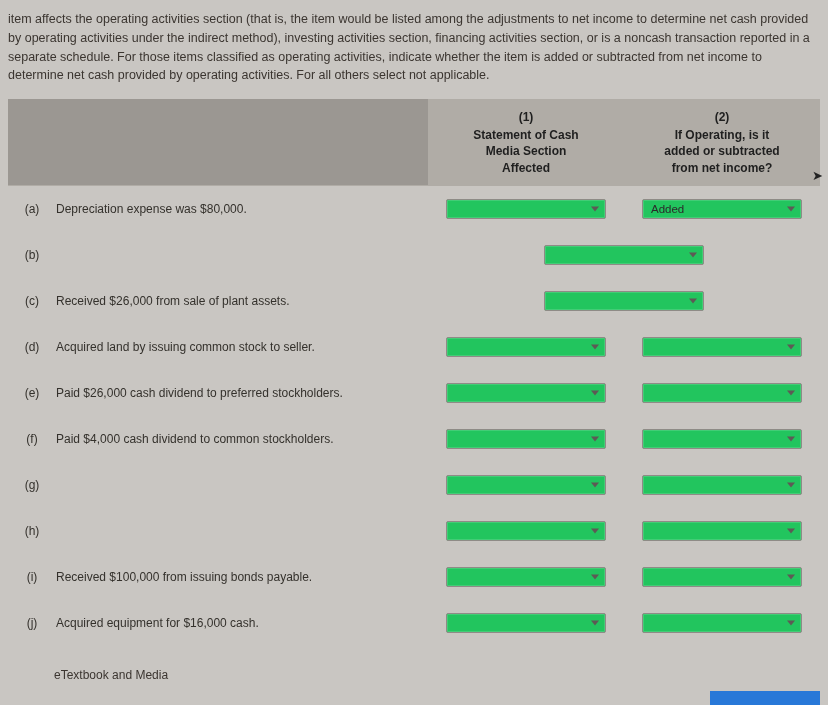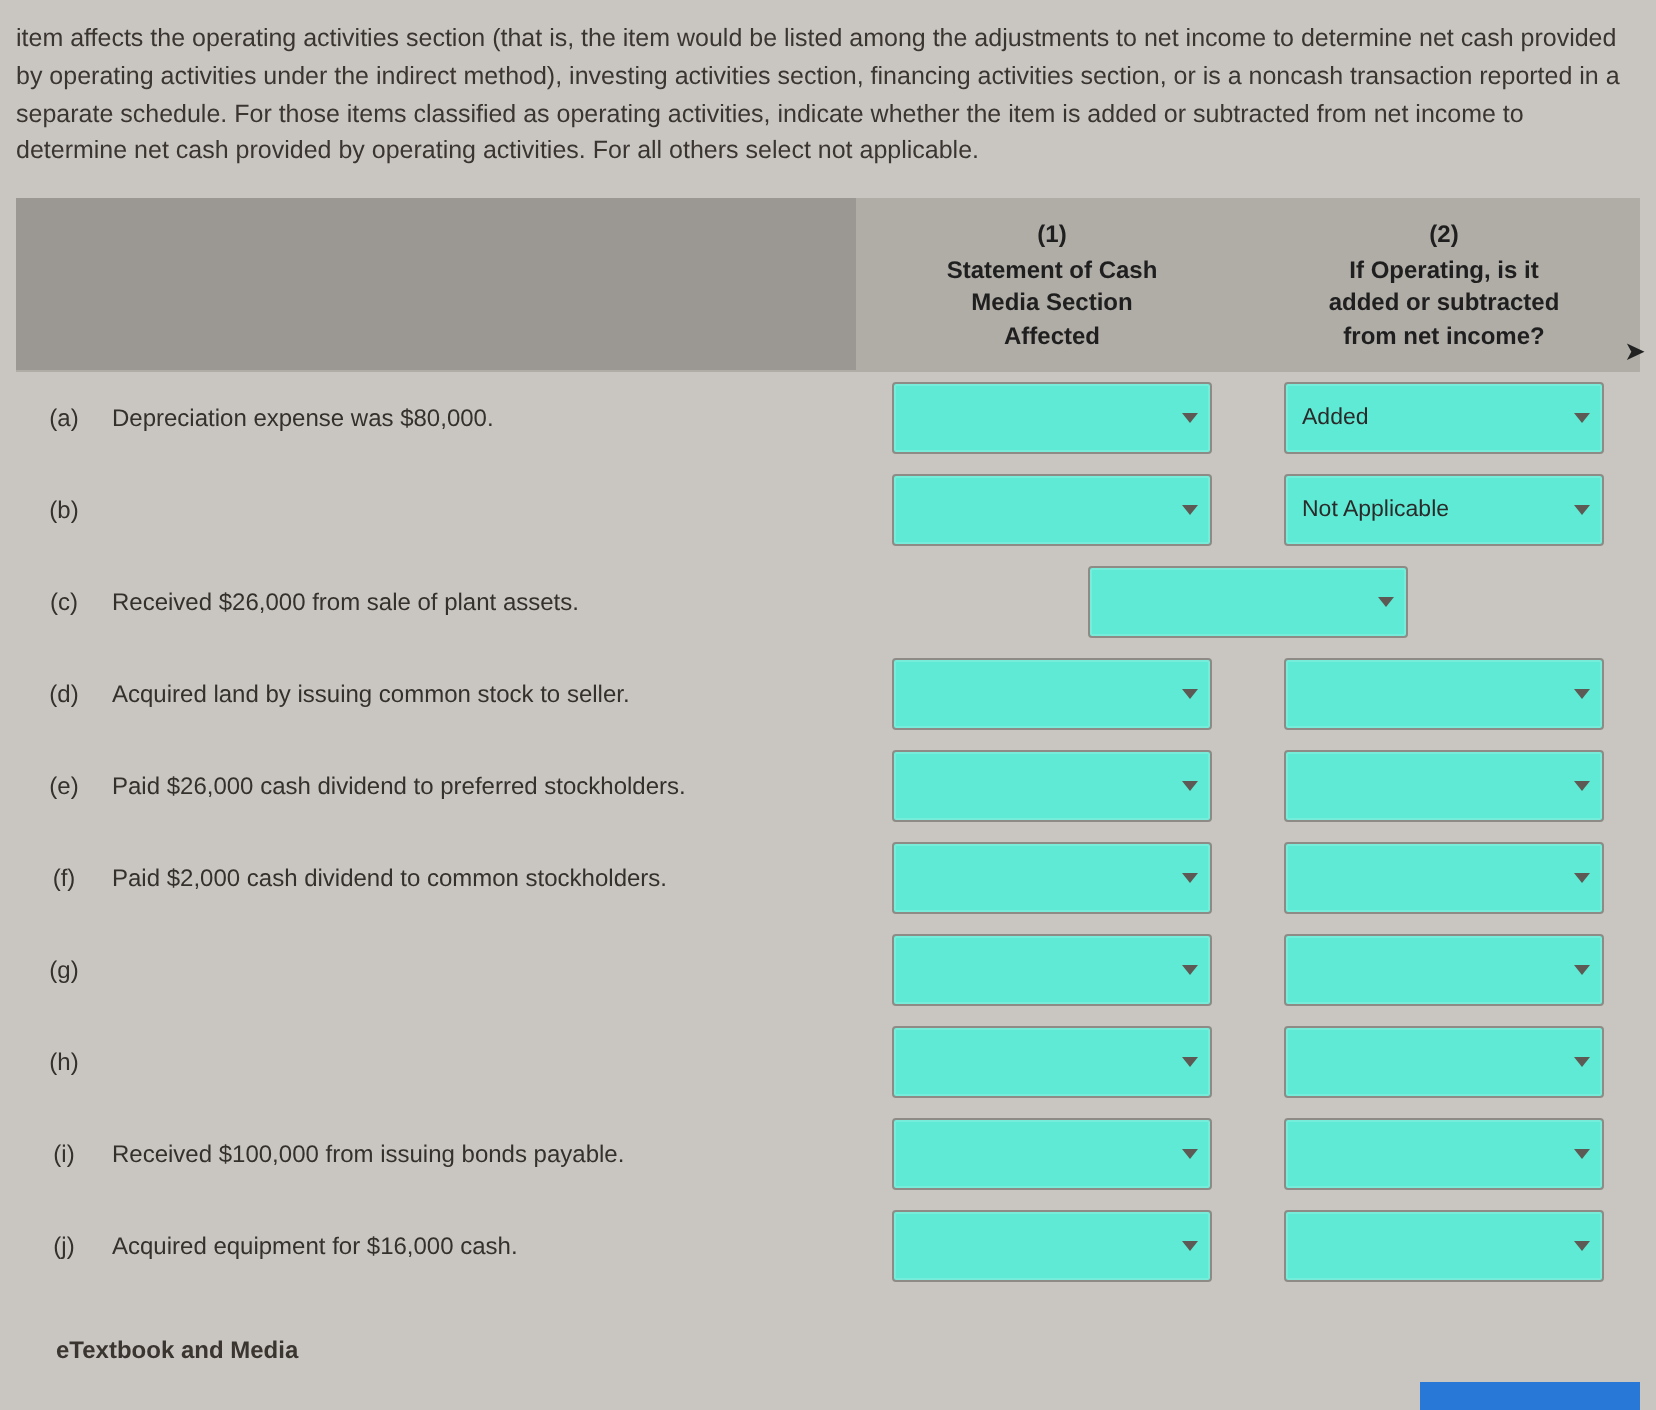--- a/index.html
+++ b/index.html
@@ -69,22 +69,22 @@
   }
   .cell {
     flex: 1;
     padding: 4px 10px;
     display: flex;
     justify-content: center;
     position: relative;
   }
   .select-box {
     width: 160px;
-    height: 36px;
-    background: #5eead4;
+    height: 20px;
+    background: #22c55e;
     border: 1px solid #8e8b86;
     border-radius: 2px;
     display: flex;
     align-items: center;
     padding: 0 8px;
     font-size: 11.5px;
     color: #2b2b2b;
     position: relative;
     cursor: pointer;
     box-shadow: inset 0 0 0 1px rgba(255,255,255,0.15);
@@ -93,24 +93,24 @@
     position: absolute;
     right: 6px;
     top: 50%;
     transform: translateY(-50%);
     width: 0; height: 0;
     border-left: 4px solid transparent;
     border-right: 4px solid transparent;
     border-top: 5px solid #5d5a55;
   }
   .footer-link {
-    margin: 22px 0 0 28px;
+    margin: 22px 0 0 54px;
     font-size: 12px;
     color: #3b3530;
-    font-weight: 700;
+    font-weight: 400;
   }
   .blue-strip {
     position: absolute;
     bottom: 0;
     right: 8px;
     width: 110px;
     height: 14px;
     background: #2878d8;
   }
   .cursor-ptr {
@@ -166,26 +166,20 @@
       <div class="body-row">
         <div class="row-label">
           <div class="row-letter">(b)</div>
         </div>
         <div class="cell">
           <div class="select-box">
             <span></span>
             <span class="caret"></span>
           </div>
         </div>
-        <div class="cell">
-          <div class="select-box">
-            <span>Not Applicable</span>
-            <span class="caret"></span>
-          </div>
-        </div>
       </div>
       <div class="body-row">
         <div class="row-label">
           <div class="row-letter">(c)</div>
           <div class="row-text">Received $26,000 from sale of plant assets.</div>
         </div>
         <div class="cell">
           <div class="select-box">
             <span></span>
             <span class="caret"></span>
@@ -224,21 +218,21 @@
         <div class="cell">
           <div class="select-box">
             <span></span>
             <span class="caret"></span>
           </div>
         </div>
       </div>
       <div class="body-row">
         <div class="row-label">
           <div class="row-letter">(f)</div>
-          <div class="row-text">Paid $2,000 cash dividend to common stockholders.</div>
+          <div class="row-text">Paid $4,000 cash dividend to common stockholders.</div>
         </div>
         <div class="cell">
           <div class="select-box">
             <span></span>
             <span class="caret"></span>
           </div>
         </div>
         <div class="cell">
           <div class="select-box">
             <span></span>

